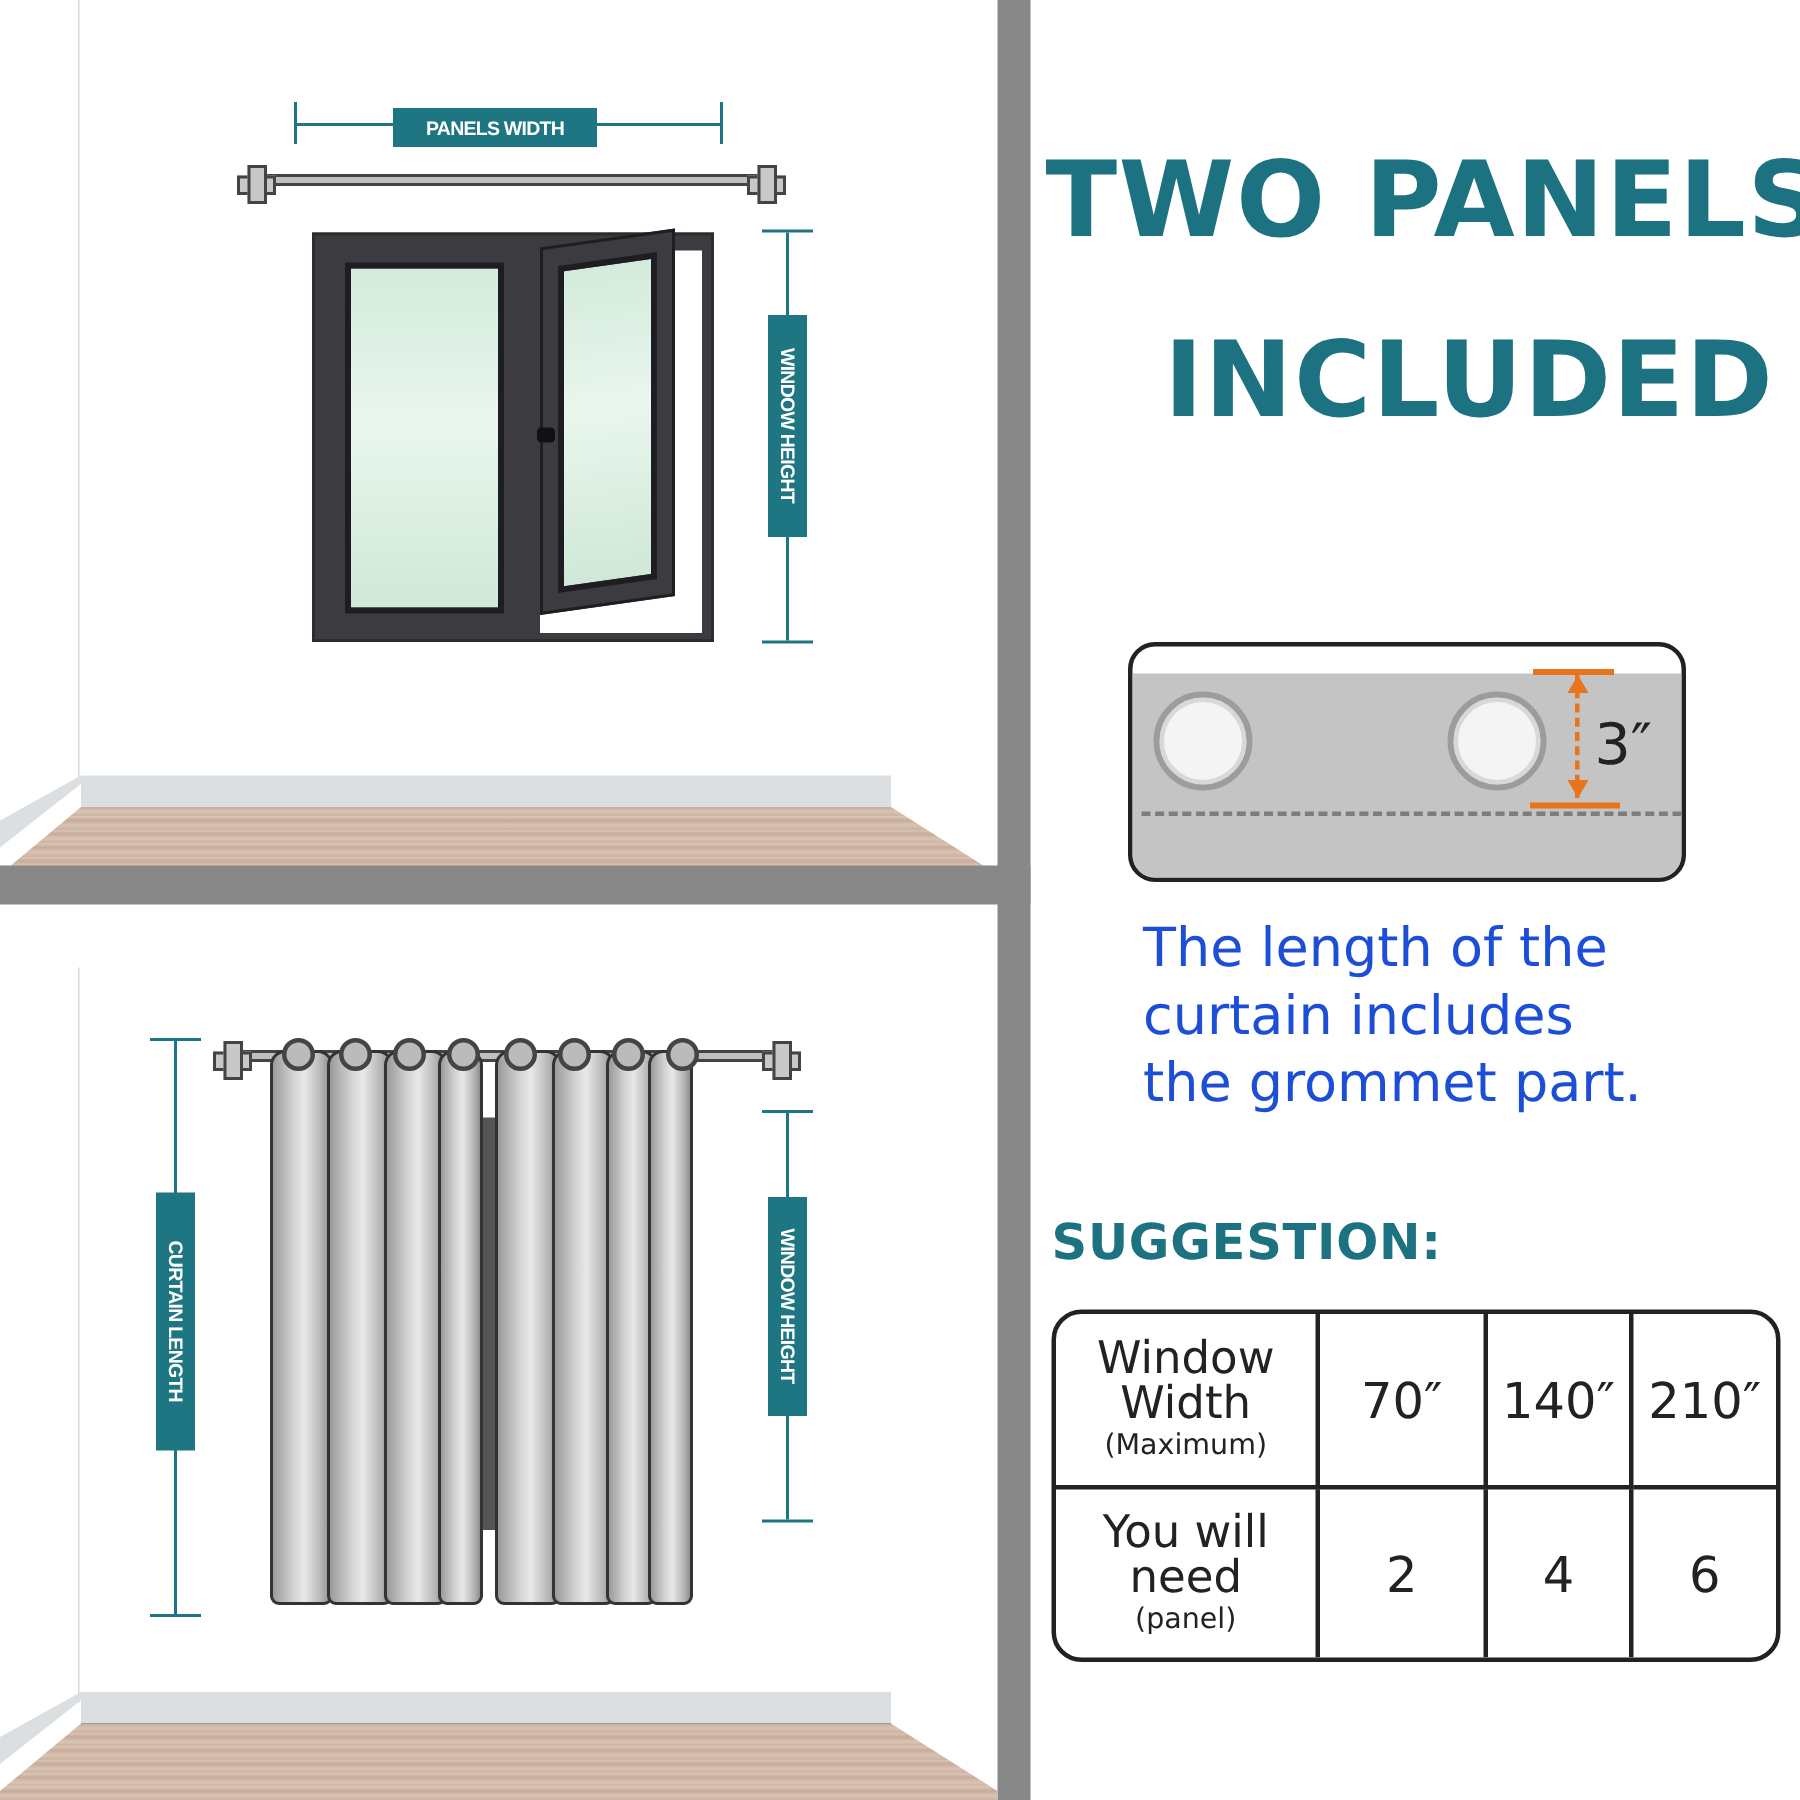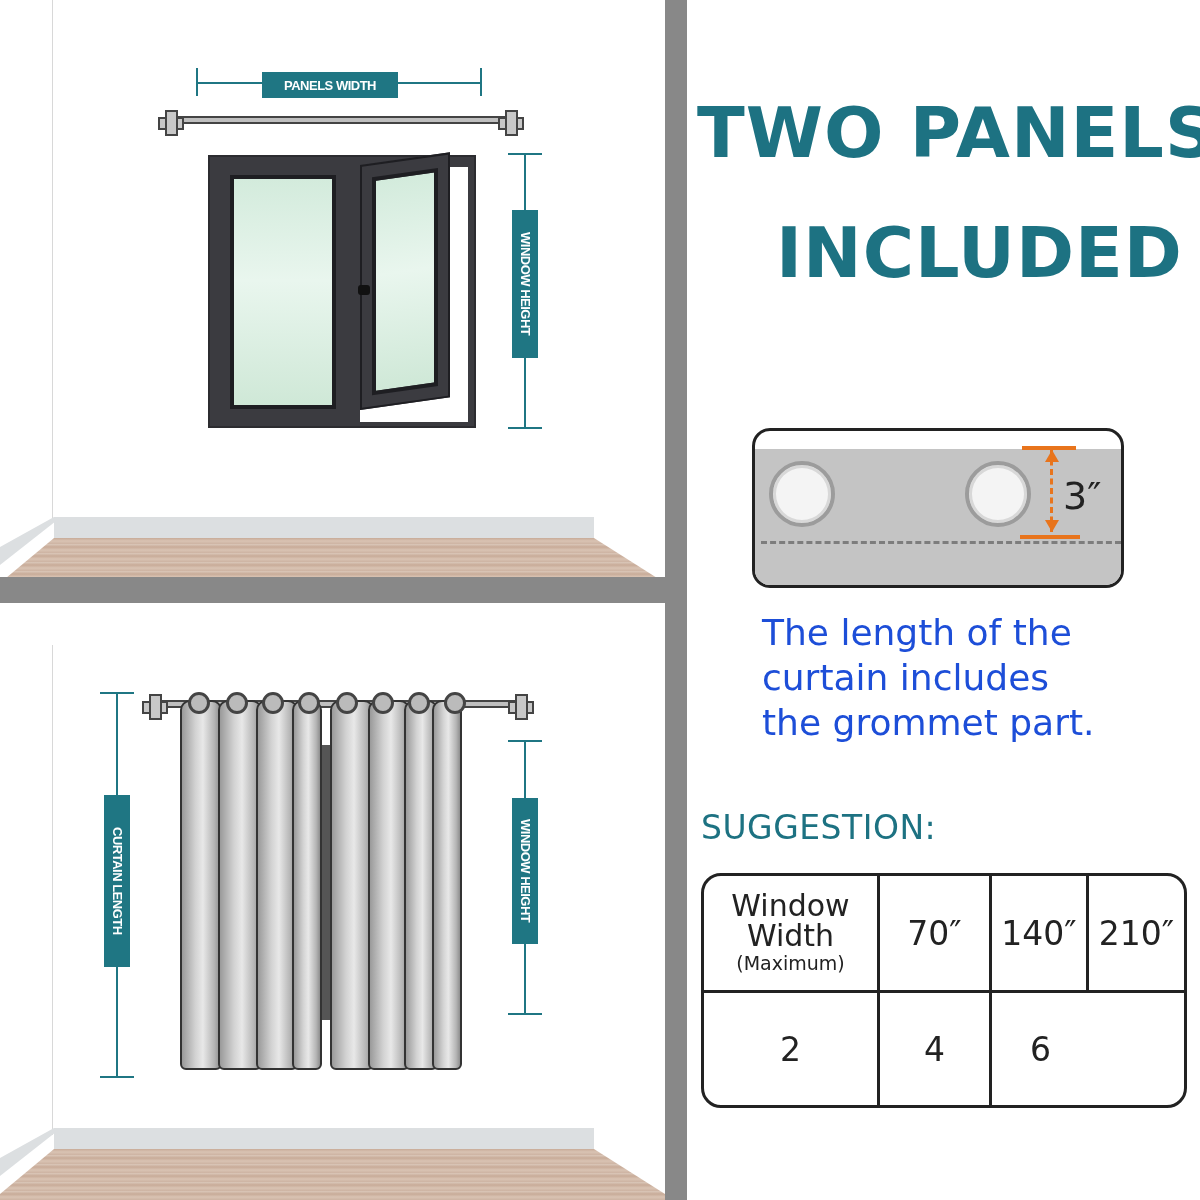--- a/index.html
+++ b/index.html
@@ -62,21 +62,21 @@
   .ring { position: absolute; top: 30px; width: 66px; height: 66px; border-radius: 50%; background: #f4f4f4; border: 4px solid #9c9c9c; box-shadow: 0 0 0 3px #d8d8d8 inset; }
   .dash-line { position: absolute; left: 6px; top: 110px; width: 360px; border-top: 3px dashed #7d7d7d; }
   .orange-bar { position: absolute; height: 4px; background: #e8741c; }
   .orange-arrow { position: absolute; left: 1050px; top: 450px; width: 3px; height: 82px; border-left: 3px dashed #e8741c; }
   .arrow-head { position: absolute; width: 0; height: 0; border-left: 7px solid transparent; border-right: 7px solid transparent; }
   .three-inch { position: absolute; left: 1063px; top: 474px; font-family: "DejaVu Sans", sans-serif; font-size: 38px; color: #222; }
 
   .note { position: absolute; left: 762px; top: 610px; font-family: "DejaVu Sans", sans-serif; font-size: 36px; line-height: 45px; color: #1d4ed8; }
   .note div { white-space: nowrap; }
 
-  .suggest { position: absolute; left: 701px; top: 808px; font-family: "DejaVu Sans", sans-serif; font-weight: normal; font-size: 33px; color: #1d7282; letter-spacing: 0.5px; }
+  .suggest { position: absolute; left: 701px; top: 808px; font-family: "DejaVu Sans", sans-serif; font-weight: bold; font-size: 33px; color: #1d7282; letter-spacing: 0.5px; }
 
   .table { position: absolute; left: 701px; top: 873px; width: 486px; height: 235px; border: 3px solid #222; border-radius: 20px; overflow: hidden; display: grid;
            grid-template-columns: 176px 112px 97px 1fr; grid-template-rows: 117px 1fr; }
   .cell { border-right: 3px solid #222; border-bottom: 3px solid #222; display: flex; flex-direction: column; align-items: center; justify-content: center; color: #222; }
   .cell.last-col { border-right: none; }
   .cell.last-row { border-bottom: none; }
   .hdr-main { font-family: "DejaVu Sans", sans-serif; font-size: 30px; line-height: 30px; text-align: center; }
   .hdr-sub { font-family: "DejaVu Sans", sans-serif; font-size: 19px; line-height: 24px; }
   .val { font-family: "DejaVu Sans", sans-serif; font-size: 33px; }
 </style>
@@ -194,20 +194,25 @@
       <span class="val">70″</span>
     </div>
   <div class="cell">
       <span class="val">140″</span>
     </div>
   <div class="cell last-col">
       <span class="val">210″</span>
     </div>
 
   <div class="cell last-row">
+    <span class="hdr-main">You will</span>
+    <span class="hdr-main">need</span>
+    <span class="hdr-sub">(panel)</span>
+  </div>
+  <div class="cell last-row">
       <span class="val">2</span>
     </div>
   <div class="cell last-row">
       <span class="val">4</span>
     </div>
   <div class="cell last-row last-col">
       <span class="val">6</span>
     </div>
 </div>
 

